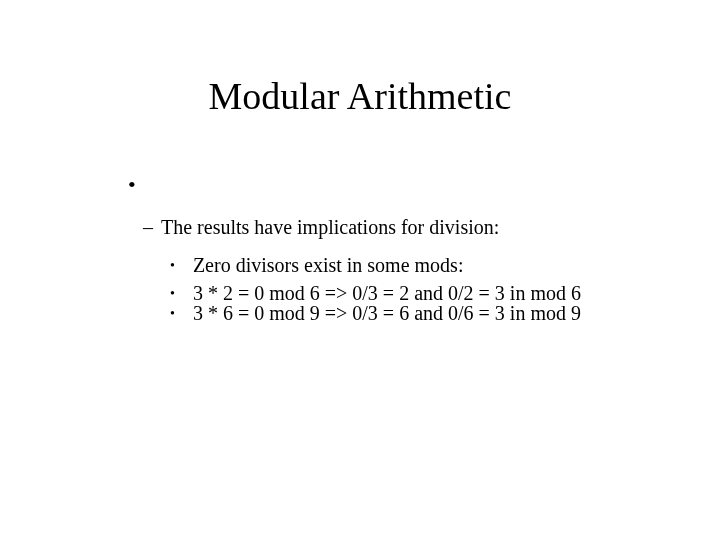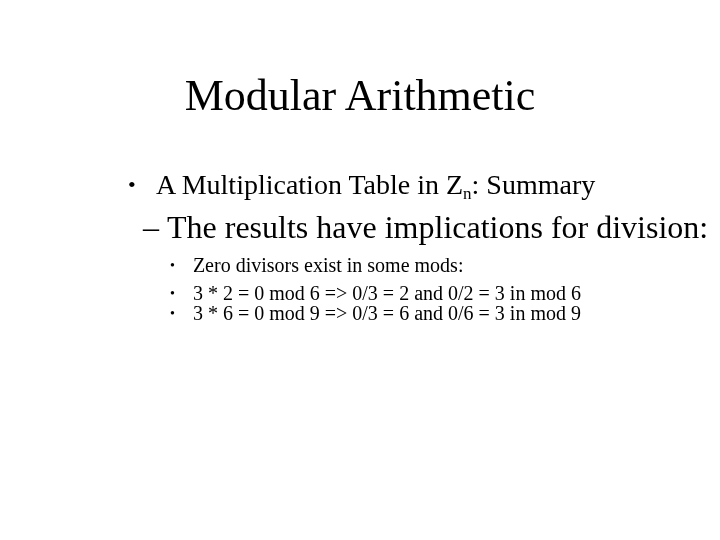--- a/index.html
+++ b/index.html
@@ -1,36 +1,35 @@
 <!DOCTYPE html>
 <html><head>
   <meta charset="utf-8">
   <style>
     html, body { margin:0; padding:0; }
     body { width:720px; height:540px; background:#ffffff; position:relative; overflow:hidden;
            font-family:"Liberation Serif", "DejaVu Serif", serif; color:#000; }
-    .title { position:absolute; left:0; width:720px; top:68px; text-align:center; font-size:44px; line-height:56px; }
+    .title { position:absolute; left:0; width:720px; top:68px; text-align:center; font-size:38px; line-height:56px; }
     .l1 { position:absolute; left:128px; top:167px; font-size:28px; line-height:36px; white-space:nowrap; }
     .l1 .b { position:absolute; left:0; font-size:22px; }
     .l1 .t { margin-left:28px; }
     .l1 sub { font-size:17px; vertical-align:-5px; line-height:0; }
-    .l2 { position:absolute; left:143px; top:211px; font-size:32px; line-height:32px; white-space:nowrap; }
+    .l2 { position:absolute; left:143px; top:211px; font-size:20px; line-height:32px; white-space:nowrap; }
     .l2 .t { margin-left:8px; }
     .l3 { position:absolute; left:170px; font-size:20px; line-height:26px; white-space:nowrap; }
     .l3 .b { font-size:14px; position:relative; top:-2px; }
     .l3 .t { margin-left:18px; }
   </style>
 </head>
 <body>
 
 <div class="title">Modular Arithmetic</div>
 
 <div class="l1">
   <span class="b">•</span>
-  <span class="t"><span>A Multiplication Table in Z</span><sub>n</sub><span>: Summary</span></span>
 </div>
 
 <div class="l2">
   <span>–</span><span class="t">The results have implications for division:</span>
 </div>
 
 <div class="l3" style="top:252px">
   <span class="b">•</span><span class="t">Zero divisors exist in some mods:</span>
 </div>
 <div class="l3" style="top:280px">

